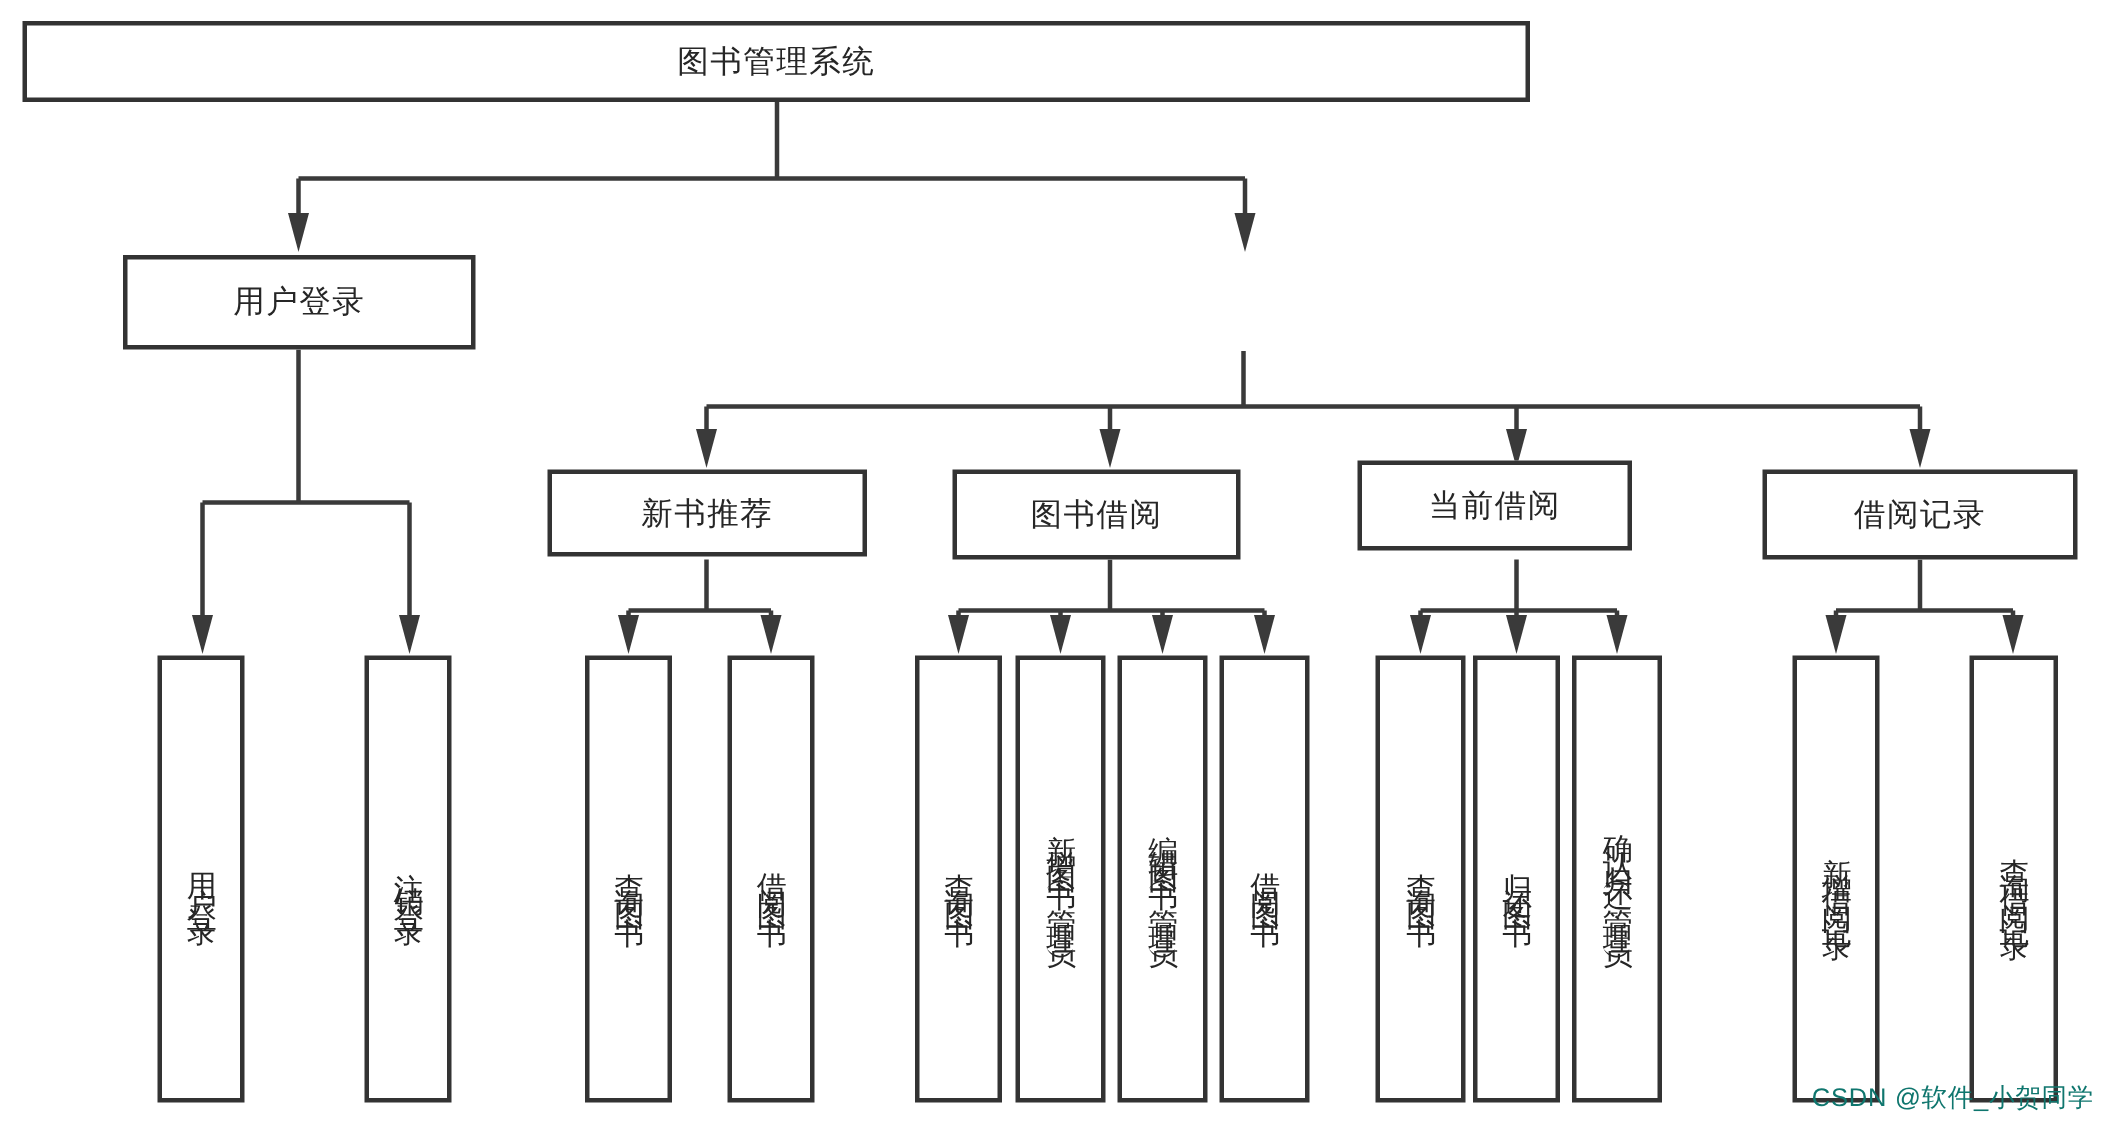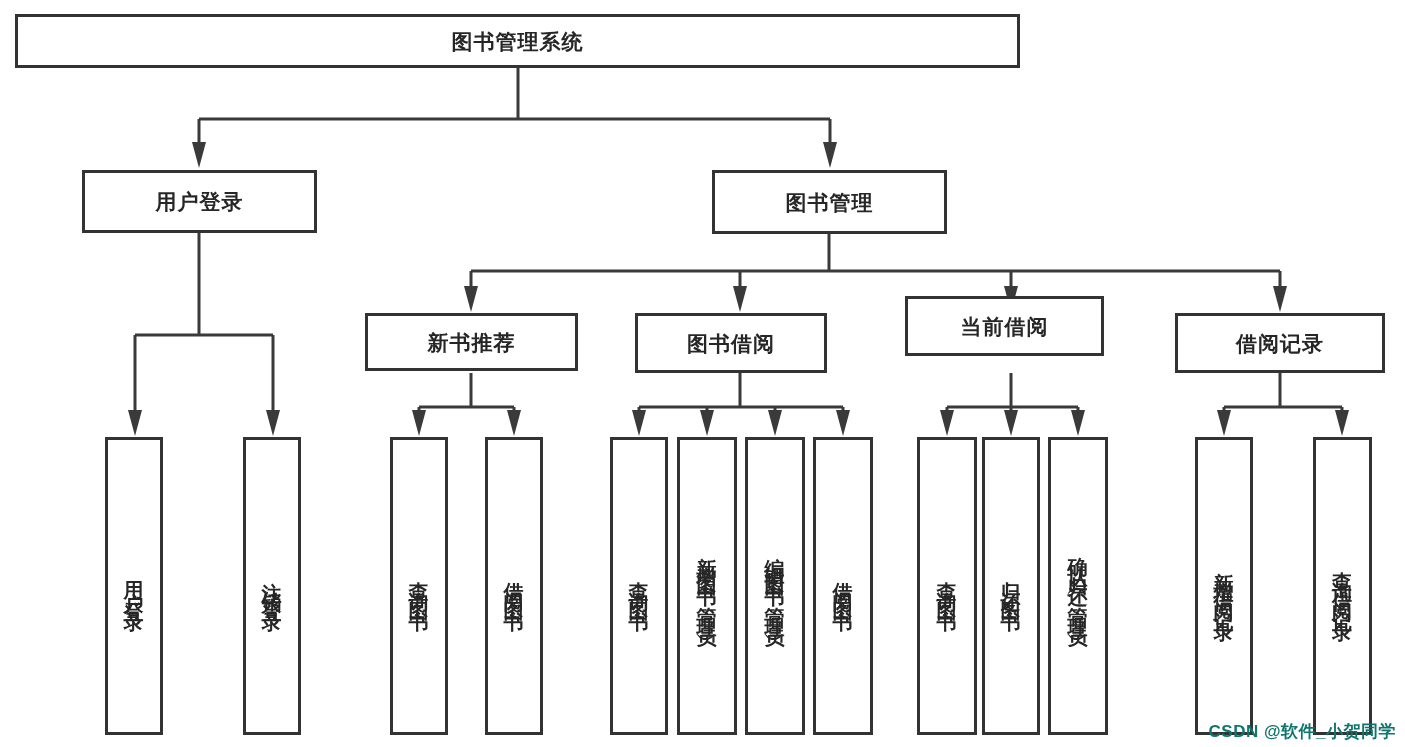--- a/index.html
+++ b/index.html
@@ -3,21 +3,20 @@
 <meta charset="utf-8">
 <style>
   html, body { margin: 0; padding: 0; }
   body { font-family: "Liberation Sans", "DejaVu Sans", sans-serif; }
   .canvas {
     position: relative;
     width: 1405px;
     height: 747px;
     background: #ffffff;
     overflow: hidden;
-    font-weight: bold;
   }
   .connector-layer {
     position: absolute;
     left: 0; top: 0;
     width: 1405px; height: 747px;
     pointer-events: none;
   }
   .node {
     position: absolute;
     box-sizing: border-box;
@@ -97,31 +96,28 @@
     </g>
   </svg>
 
   <div class="node h" style="left:15px; top:14px; width:1005px; height:54px">
     <span class="lbl">图书管理系统</span>
   </div>
 
   <div class="node h" style="left:82px; top:170px; width:235px; height:63px">
     <span class="lbl">用户登录</span>
   </div>
-  <div class="node h" style="left:712px; top:170px; width:235px; height:64px">
-    <span class="lbl">图书管理</span>
-  </div>
 
   <div class="node h" style="left:365px; top:313px; width:213px; height:58px">
     <span class="lbl">新书推荐</span>
   </div>
   <div class="node h" style="left:635px; top:313px; width:192px; height:60px">
     <span class="lbl">图书借阅</span>
   </div>
-  <div class="node h" style="left:905px; top:296px; width:199px; height:60px">
+  <div class="node h" style="left:905px; top:307px; width:183px; height:60px">
     <span class="lbl">当前借阅</span>
   </div>
   <div class="node h" style="left:1175px; top:313px; width:210px; height:60px">
     <span class="lbl">借阅记录</span>
   </div>
 
   <div class="node v" style="left:105px; top:437px; width:58px; height:298px">
     <span class="lbl">用户登录</span>
   </div>
   <div class="node v" style="left:243px; top:437px; width:58px; height:298px">

